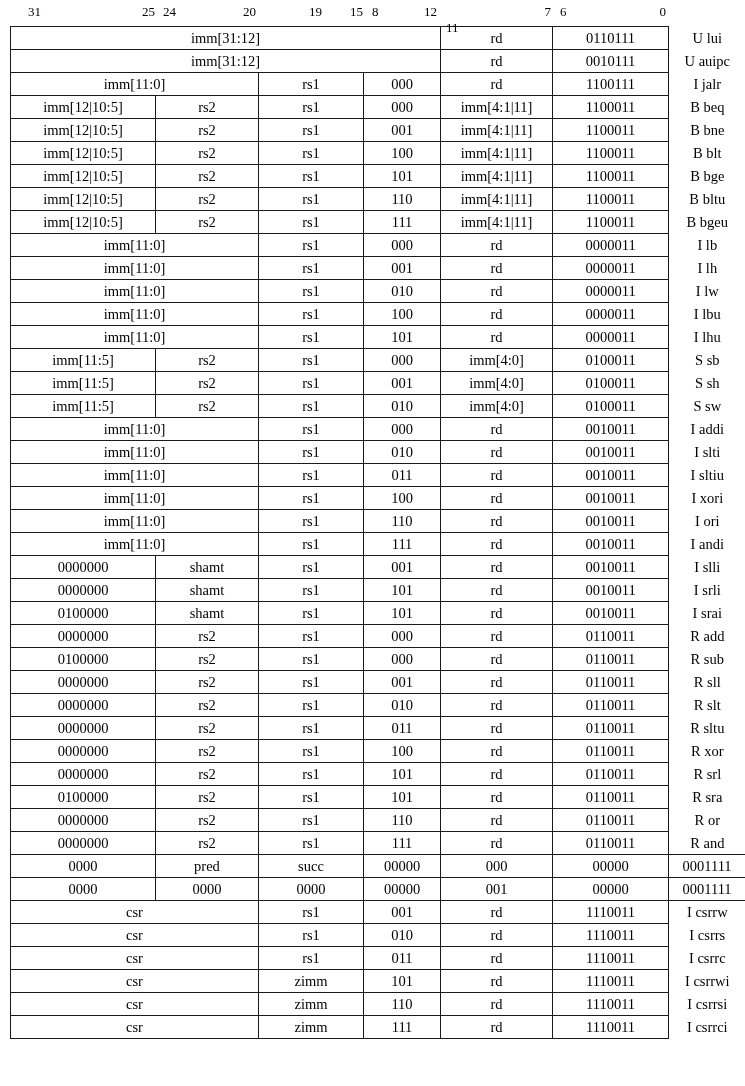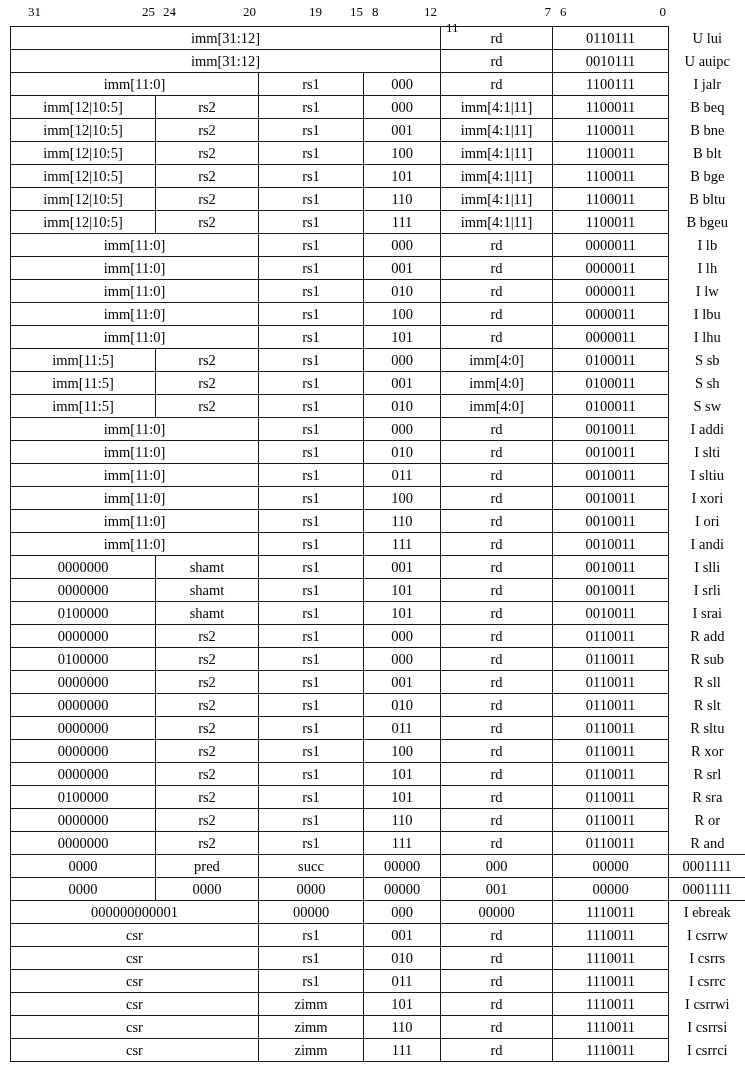--- a/index.html
+++ b/index.html
@@ -426,28 +426,20 @@
           <td style="width: 73px;">0000</td>
           <td style="width: 72px;">0000</td>
           <td>0000</td>
           <td>00000</td>
           <td>001</td>
           <td>00000</td>
           <td>0001111</td>
           <td class="mnemonic">I fence.i</td>
         </tr>
         <tr>
-          <td colspan="2">000000000001</td>
-          <td>00000</td>
-          <td>000</td>
-          <td>00000</td>
-          <td>1110011</td>
-          <td class="mnemonic">I ebreak</td>
-        </tr>
-        <tr>
           <td colspan="2">csr</td>
           <td>rs1</td>
           <td>001</td>
           <td>rd</td>
           <td>1110011</td>
           <td class="mnemonic">I csrrw</td>
         </tr>
         <tr>
           <td colspan="2">csr</td>
           <td>rs1</td>

